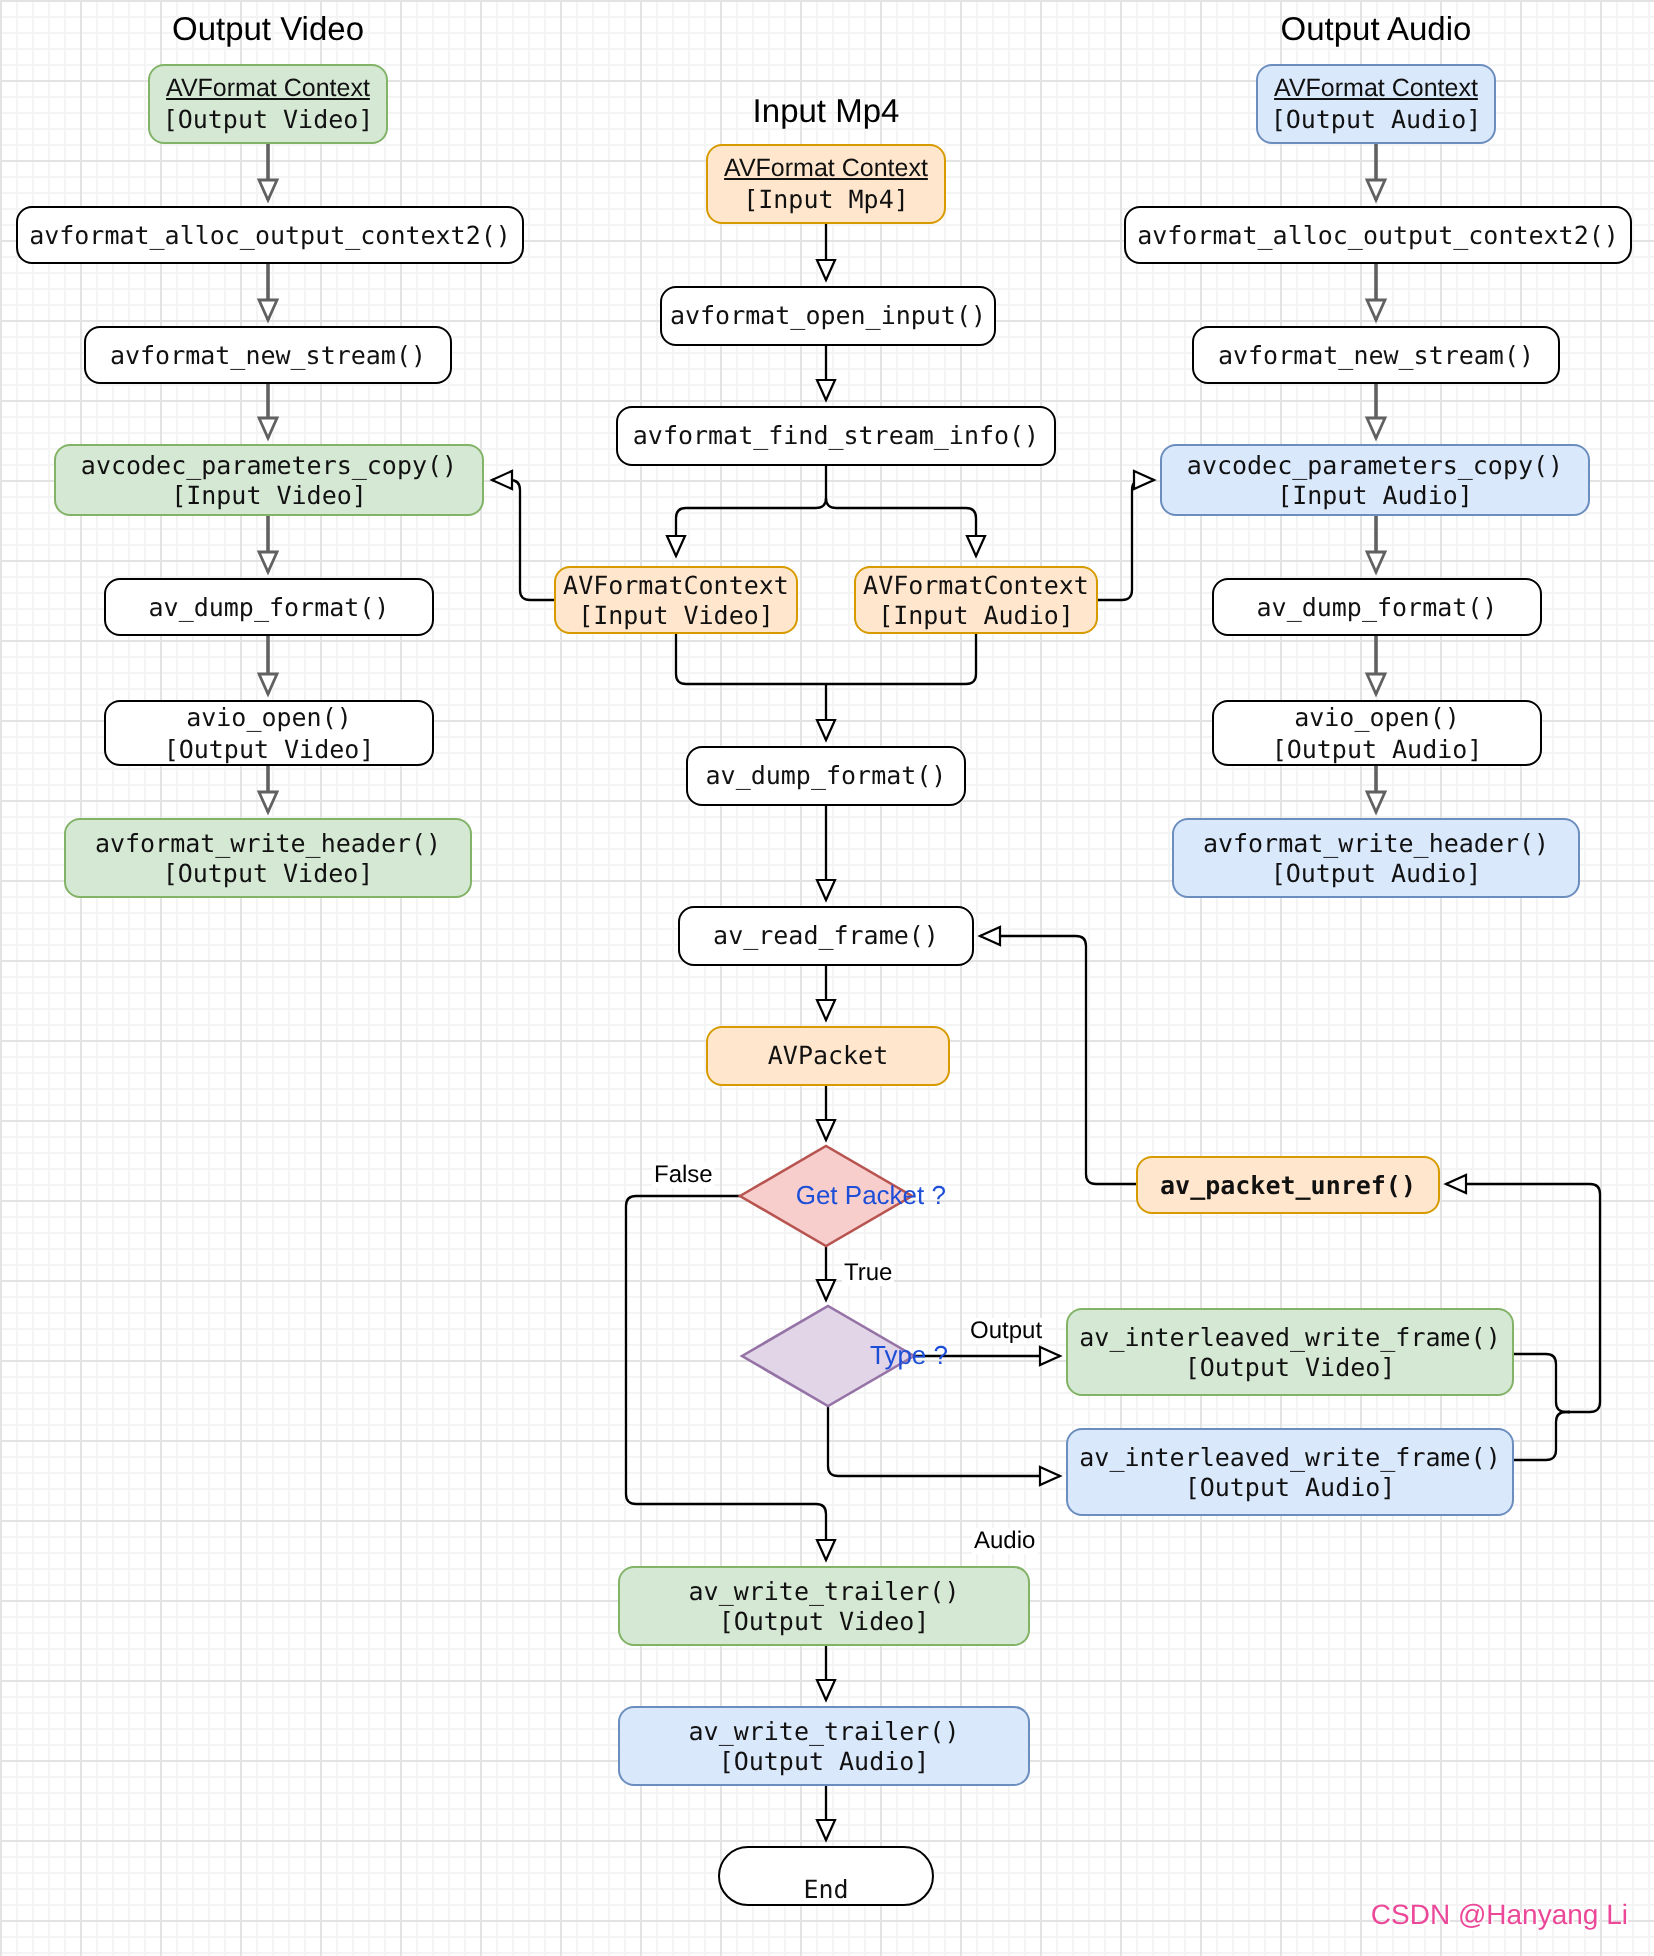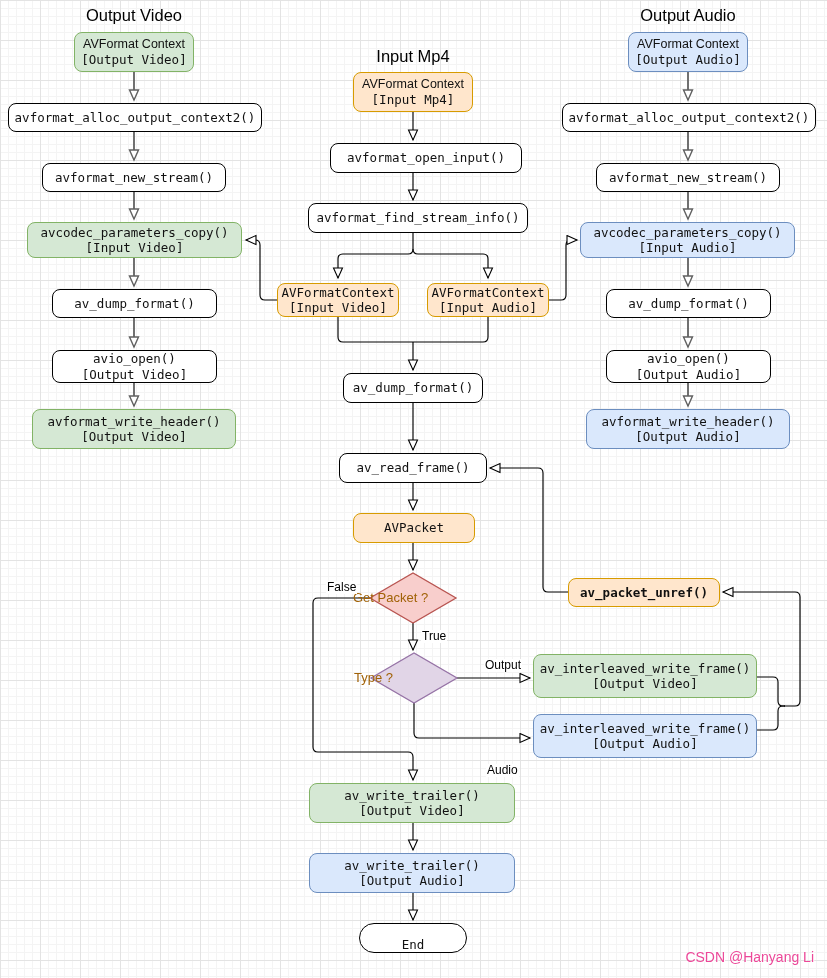--- a/index.html
+++ b/index.html
@@ -21,31 +21,31 @@
     position:absolute;box-sizing:border-box;
     display:flex;flex-direction:column;align-items:center;justify-content:center;
     background:#ffffff;border:1.2px solid #000000;border-radius:8px;
     font-size:12.5px;line-height:15.5px;color:#111;text-align:center;white-space:nowrap;
   }
   .node.green{background:#d5e8d4;border-color:#82b366;}
   .node.orange{background:#ffe6cc;border-color:#d79b00;}
   .node.blue{background:#dae8fc;border-color:#6c8ebf;}
   .node.pill{border-radius:16px;}
   .mono{font-family:"DejaVu Sans Mono",monospace;}
-  .sans{font-family:"Liberation Sans",sans-serif;}
+  .sans{font-family:"Liberation Sans",sans-serif;text-decoration:underline;}
   .title{
     position:absolute;transform:translateX(-50%);
     font-size:16.5px;color:#000;white-space:nowrap;
   }
   .elabel{
     position:absolute;font-size:12px;color:#000;background:#ffffff;
     padding:0 1px;white-space:nowrap;line-height:13px;
   }
   .dlabel{
-    position:absolute;width:120px;text-align:left;font-size:13px;color:#a16207;white-space:nowrap;
+    position:absolute;width:120px;text-align:right;font-size:13px;color:#1d4ed8;white-space:nowrap;
   }
   .watermark{
     position:absolute;right:13px;top:949px;font-size:14px;color:#ec4899;
     text-shadow:1px 1px 0 #ffffff;
   }
 </style>
 </head>
 <body>
 
 <svg class="edges" xmlns="http://www.w3.org/2000/svg">
@@ -153,21 +153,21 @@
 </div>
 <div class="node blue" style="left:586px;top:409px;width:204px;height:40px;">
   <span class="mono">avformat_write_header()</span>
   <span class="mono">[Output Audio]</span>
 </div>
 
 <div class="node orange" style="left:353px;top:72px;width:120px;height:40px;">
   <span class="sans">AVFormat Context</span>
   <span class="mono">[Input Mp4]</span>
 </div>
-<div class="node" style="left:330px;top:143px;width:192px;height:30px;">
+<div class="node" style="left:330px;top:143px;width:168px;height:30px;">
   <span class="mono">avformat_open_input()</span>
 </div>
 <div class="node" style="left:308px;top:203px;width:220px;height:30px;">
   <span class="mono">avformat_find_stream_info()</span>
 </div>
 <div class="node orange" style="left:277px;top:283px;width:122px;height:34px;">
   <span class="mono">AVFormatContext</span>
   <span class="mono">[Input Video]</span>
 </div>
 <div class="node orange" style="left:427px;top:283px;width:122px;height:34px;">

